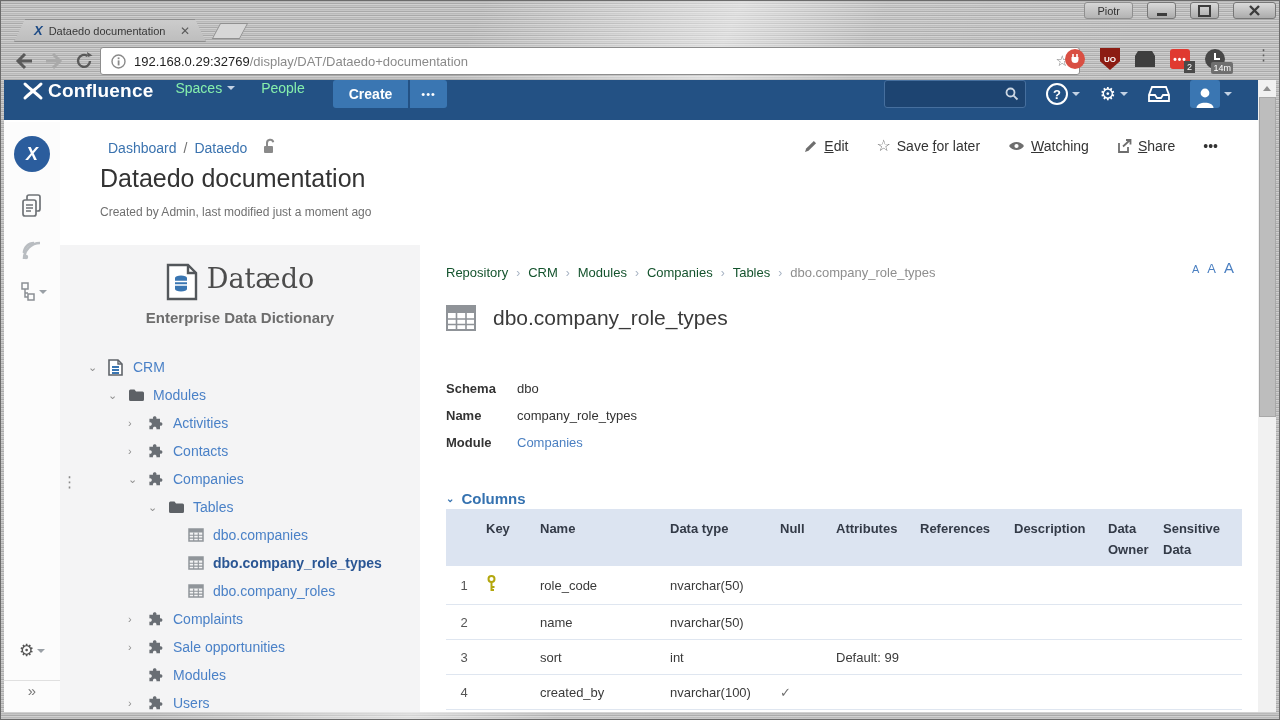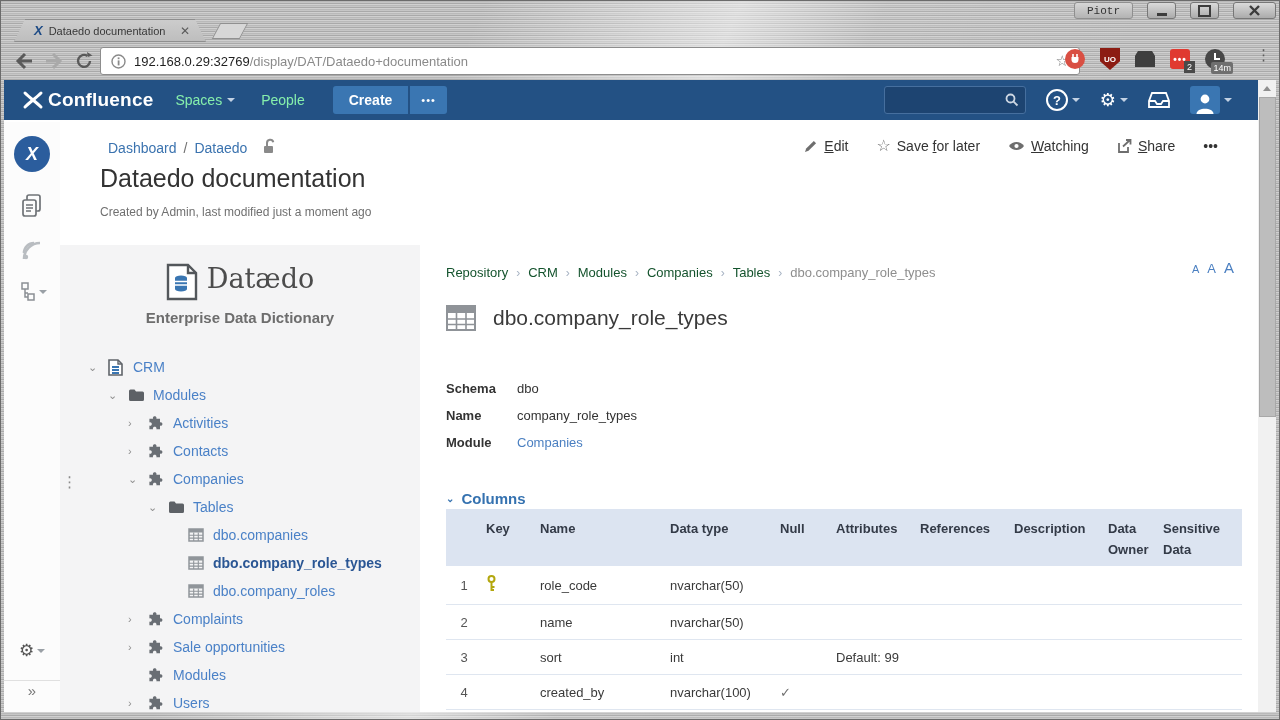--- a/index.html
+++ b/index.html
@@ -5,21 +5,21 @@
   html,body{margin:0;padding:0;}
   body{width:1280px;height:720px;overflow:hidden;font-family:"Liberation Sans",sans-serif;-webkit-font-smoothing:antialiased;}
   .win{position:absolute;inset:0;width:1280px;height:720px;
     background-color:#b7b7b7;
     background-image:
       linear-gradient(115deg, rgba(255,255,255,0) 30%, rgba(255,255,255,.5) 46%, rgba(255,255,255,.08) 55%, rgba(255,255,255,0) 72%),
       repeating-linear-gradient(180deg,#d0d0d0 0 1px,#b9b9b9 1px 2px,#c6c6c6 2px 3px,#a9a9a9 3px 4px);
     box-shadow:inset 0 0 0 1px #6b6b6b;}
   
   .titlebar{position:absolute;top:0;left:0;right:0;height:20px;}
-  .tb-right{position:absolute;top:2px;right:4px;display:flex;align-items:center;gap:14px;font-family:Liberation Mono, monospace;}
+  .tb-right{position:absolute;top:2px;right:4px;display:flex;align-items:center;gap:14px;}
   .user-btn{height:17px;padding:0 12px;font-size:11px;color:#333;border:1px solid #8f8f8f;border-radius:3px;
     background:linear-gradient(180deg,#d6d6d6,#b3b3b3);font-family:inherit;}
   .win-btn{width:29px;height:17px;border:1px solid #777;border-radius:3px;background:linear-gradient(180deg,#dadada,#ababab);
     display:flex;align-items:center;justify-content:center;padding:0;}
   .win-btn.close{width:43px;}
   .g-min{width:10px;height:3px;background:#3c3c3c;margin-top:7px;}
   .g-max{width:9px;height:8px;border:2px solid #3c3c3c;}
   
   .tabstrip{position:absolute;top:19px;left:0;right:0;height:23px;}
   .tab{position:absolute;left:14px;top:0;width:192px;height:23px;
@@ -48,21 +48,21 @@
     display:flex;align-items:center;justify-content:center;letter-spacing:1px;}
   .ext-clock{width:20px;height:20px;border-radius:50%;background:#474747;position:relative;}
   .ext-clock:before{content:"";position:absolute;left:9px;top:4px;width:2px;height:7px;background:#fff;}
   .ext-clock:after{content:"";position:absolute;left:9px;top:9px;width:6px;height:2px;background:#fff;}
   .badge-sq{position:absolute;right:-4px;bottom:-3px;background:#4a4a4a;color:#fff;font-size:9px;padding:0 3px;line-height:12px;}
   .badge-tm{position:absolute;right:-7px;bottom:-4px;background:#6f6f6f;color:#fff;font-size:9px;padding:0 2px;line-height:12px;border-radius:2px;}
   .menu-dots{position:absolute;right:18px;top:9px;font-size:15px;color:#5a5a5a;letter-spacing:0;line-height:7px;width:6px;text-align:center;}
   
   .app{position:absolute;top:80px;left:4px;right:4px;bottom:8px;background:#fff;overflow:hidden;}
   
-  .conf{position:absolute;top:0;left:0;right:18px;height:40px;background:#235184;display:flex;align-items:center;color:#fff;}
+  .conf{position:absolute;top:0;left:0;right:18px;height:40px;background:#235184;display:flex;align-items:flex-start;color:#fff;}
   .conf-brand{display:flex;align-items:center;margin-left:18px;font-size:19px;font-weight:bold;letter-spacing:.2px;}
   .conf-nav{display:flex;align-items:center;margin-left:22px;gap:26px;font-size:14px;}
   .conf-nav .nav-item{display:flex;align-items:center;gap:5px;color:#86efac;}
   .caret{width:0;height:0;border-left:4px solid transparent;border-right:4px solid transparent;border-top:4px solid #c3d2e4;display:inline-block;}
   .create-group{display:flex;margin-left:28px;}
   .btn-create{background:#3a76b2;color:#fff;font-weight:bold;font-size:14px;border:none;height:28px;padding:0 16px;border-radius:3px 0 0 3px;font-family:inherit;}
   .btn-more{background:#3a76b2;color:#fff;font-size:11px;border:none;height:28px;padding:0 11px;border-radius:0 3px 3px 0;margin-left:2px;font-family:inherit;letter-spacing:1px;}
   .conf-right{margin-left:auto;display:flex;align-items:center;gap:20px;margin-right:26px;}
   .conf-search{width:140px;height:26px;background:#1d4471;border:1px solid #466f9e;border-radius:3px;position:relative;}
   .conf-search input{position:absolute;inset:0;background:transparent;border:none;outline:none;color:#fff;padding:0 26px 0 8px;font-size:13px;width:100%;box-sizing:border-box;}

